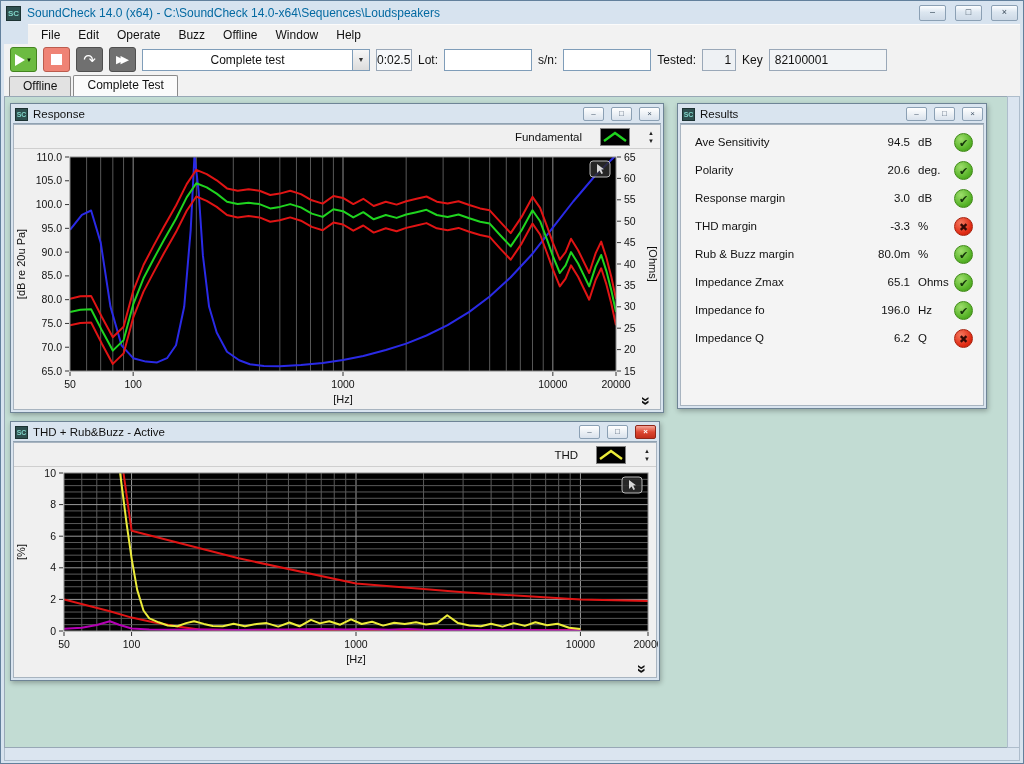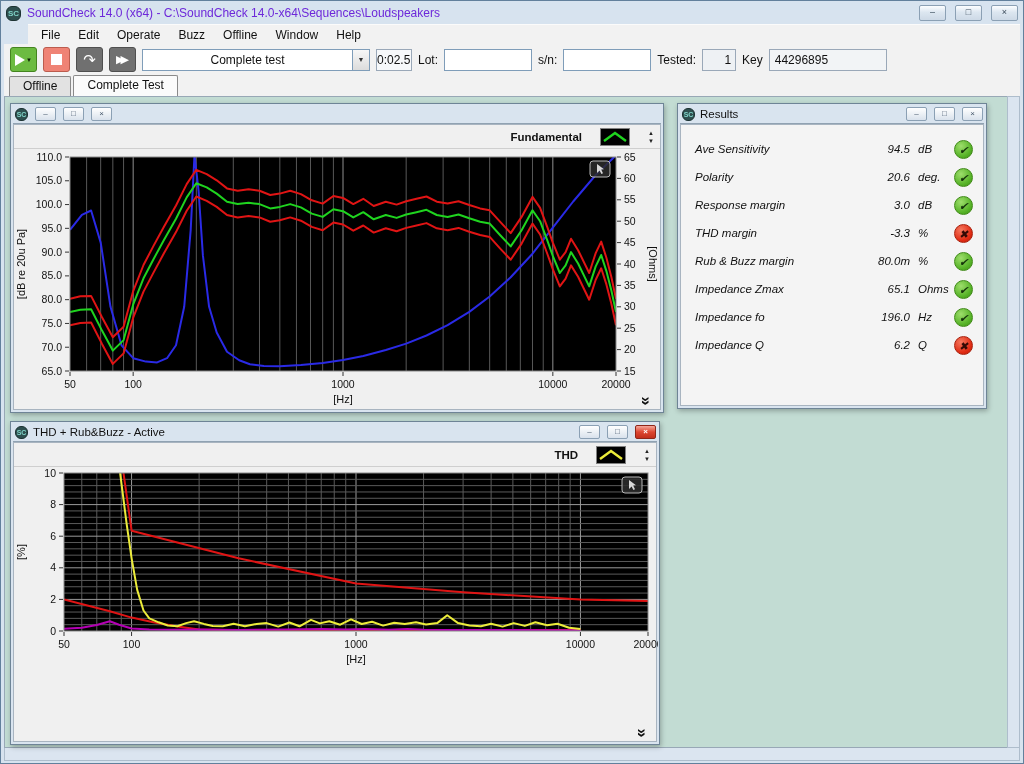--- a/index.html
+++ b/index.html
@@ -5,22 +5,22 @@
   * { box-sizing: border-box; }
   html,body { margin:0; padding:0; }
   body { width:1024px; height:764px; overflow:hidden; font-family:"Liberation Sans",sans-serif; color:#111; }
 
   .main-window { width:1024px; height:764px; border:1px solid #62809c; background:#d7e3ef;
     display:flex; flex-direction:column; padding:1px 3px 2px 3px; font-size:12px; }
 
   
   .titlebar { height:22px; display:flex; align-items:center; gap:6px; padding:0 2px; flex:0 0 auto; }
   .app-icon { width:15px; height:15px; background:#2e4f4f; color:#7fd4c8; font-weight:bold; font-size:8px;
-    line-height:13px; text-align:center; border:1px solid #1c3232; border-radius:6px; flex:0 0 auto; }
-  .title-text { flex:1; color:#6d28d9; white-space:nowrap; overflow:hidden; }
+    line-height:13px; text-align:center; border:1px solid #1c3232; border-radius:0; flex:0 0 auto; }
+  .title-text { flex:1; color:#0369a1; white-space:nowrap; overflow:hidden; }
   .winbtn { width:27px; height:16px; border:1px solid #8ba0b4; border-radius:2px; margin-left:3px;
     background:linear-gradient(#fcfeff,#dce6f0 45%,#cdd9e6); font-size:9px; line-height:13px;
     text-align:center; color:#3a4a5a; flex:0 0 auto; }
 
   
   .menubar { height:20px; background:#f2f2f2; display:flex; align-items:center; padding-left:4px;
     border-top:1px solid #fbfbfb; flex:0 0 auto;margin-left:24px; }
   .menu-item { padding:2px 9px; }
   .toolbar { height:31px; background:#f2f2f2; display:flex; align-items:center; gap:6px;
     padding:2px 4px 2px 6px; flex:0 0 auto; }
@@ -68,31 +68,31 @@
   .win-title .app-icon { width:13px; height:13px; font-size:7px; line-height:11px; }
   .win-title-text { flex:1; font-size:11.5px; white-space:nowrap; overflow:hidden; }
   .cbtn { width:21px; height:14px; border:1px solid #8ba0b4; border-radius:2px; margin-left:2px;
     background:linear-gradient(#ffffff,#d9e2ec); font-size:8px; line-height:11px; text-align:center;
     color:#44566a; flex:0 0 auto; }
   .cbtn.close-active { background:linear-gradient(#f5a79b,#dd4631 50%,#c22f1d); border-color:#8e2619;
     color:#fff; font-weight:bold; }
   .win-body { flex:1 1 auto; background:#f0f0f0; border:1px solid #a8b4c0; position:relative;
     display:flex; flex-direction:column; min-height:0; }
   .legend-row { height:24px; border-bottom:1px solid #cfcfcf; display:flex; align-items:center;
-    justify-content:flex-end; gap:18px; padding-right:6px; flex:0 0 auto; font-size:11.5px;font-weight:bold; }
+    justify-content:flex-end; gap:18px; padding-right:6px; flex:0 0 auto; font-size:11.5px; }
   .legend-swatch { width:30px; height:18px; background:#000; border:1px solid #808080;
     display:flex; align-items:center; justify-content:center; }
   .spin { display:flex; flex-direction:column; gap:2px; font-size:6px; line-height:6px; color:#222; }
   .chev { position:absolute; right:10px; bottom:0px; font-size:16px; font-weight:bold; color:#111;
     transform:rotate(90deg); letter-spacing:-2px; }
   svg text { font-family:"Liberation Sans",sans-serif; font-size:10.5px; fill:#111; }
   svg .axis-label { font-size:11px; }
 
   
-  .results-rows { padding-top:10px;font-style:italic; }
+  .results-rows { padding-top:3px; }
   .result-row { height:28px; display:flex; align-items:center; padding:0 10px 0 14px; font-size:11.5px; }
   .r-label { flex:1; }
   .r-value { width:52px; text-align:right; }
   .r-unit { width:40px; padding-left:8px; }
   .r-status { width:19px; height:19px; border-radius:50%; text-align:center; line-height:19px;
     font-size:11px; margin-left:4px; flex:0 0 auto; }
   .r-status.pass { background:radial-gradient(circle at 35% 30%,#9ede6c,#55b226 65%,#3f8f17);
     color:#14320a; border:1px solid #3f8a16; }
   .r-status.fail { background:radial-gradient(circle at 35% 30%,#f5795f,#e02a12 65%,#b71f0a);
     color:#330a05; border:1px solid #a8200c; }
@@ -139,34 +139,35 @@
       <div class="seq-btn">▼</div>
     </div>
     <div class="time-field">0:02.5</div>
     <span class="tb-label">Lot:</span>
     <input class="tb-input" value="" style="">
     <span class="tb-label">s/n:</span>
     <input class="tb-input" value="" style="">
     <span class="tb-label">Tested:</span>
     <div class="tested-field">1</div>
     <span class="tb-label">Key</span>
-    <div class="key-field">44296895</div>
+    <div class="key-field">82100001</div>
   </div>
 
   <div class="tabrow" id="tabrow">
       <div class="tab">Offline</div>
       <div class="tab active">Complete Test</div>
     </div>
 
   <div class="ws-row">
     <div class="workspace">
 
       <div class="win" style="left:5px; top:6px; width:654px; height:310px;">
         <div class="win-title">
           <div class="app-icon">SC</div>
+          <div class="win-title-text">Response</div>
           <div class="cbtn">–</div>
           <div class="cbtn">□</div>
           <div class="cbtn">×</div>
         </div>
         <div class="win-body">
           <div class="legend-row">
             <span>Fundamental</span>
             <span class="legend-swatch">
               <svg width="26" height="14">
                   <polyline points="2,11 13,3 24,11" fill="none" stroke="#1fd41f" stroke-width="2.4"></polyline>
@@ -331,21 +332,21 @@
               <div class="result-row">
                 <span class="r-label">Impedance Q</span>
                 <span class="r-value">6.2</span>
                 <span class="r-unit">Q</span>
                 <span class="r-status fail">✖</span>
               </div>
             </div>
         </div>
       </div>
 
-      <div class="win" style="left:5px; top:324px; width:650px; height:324px;">
+      <div class="win" style="left:5px; top:324px; width:650px; height:260px;">
         <div class="win-title">
           <div class="app-icon">SC</div>
           <div class="win-title-text">THD + Rub&amp;Buzz - Active</div>
           <div class="cbtn">–</div>
           <div class="cbtn">□</div>
           <div class="cbtn close-active">×</div>
         </div>
         <div class="win-body">
           <div class="legend-row">
             <span>THD</span>

